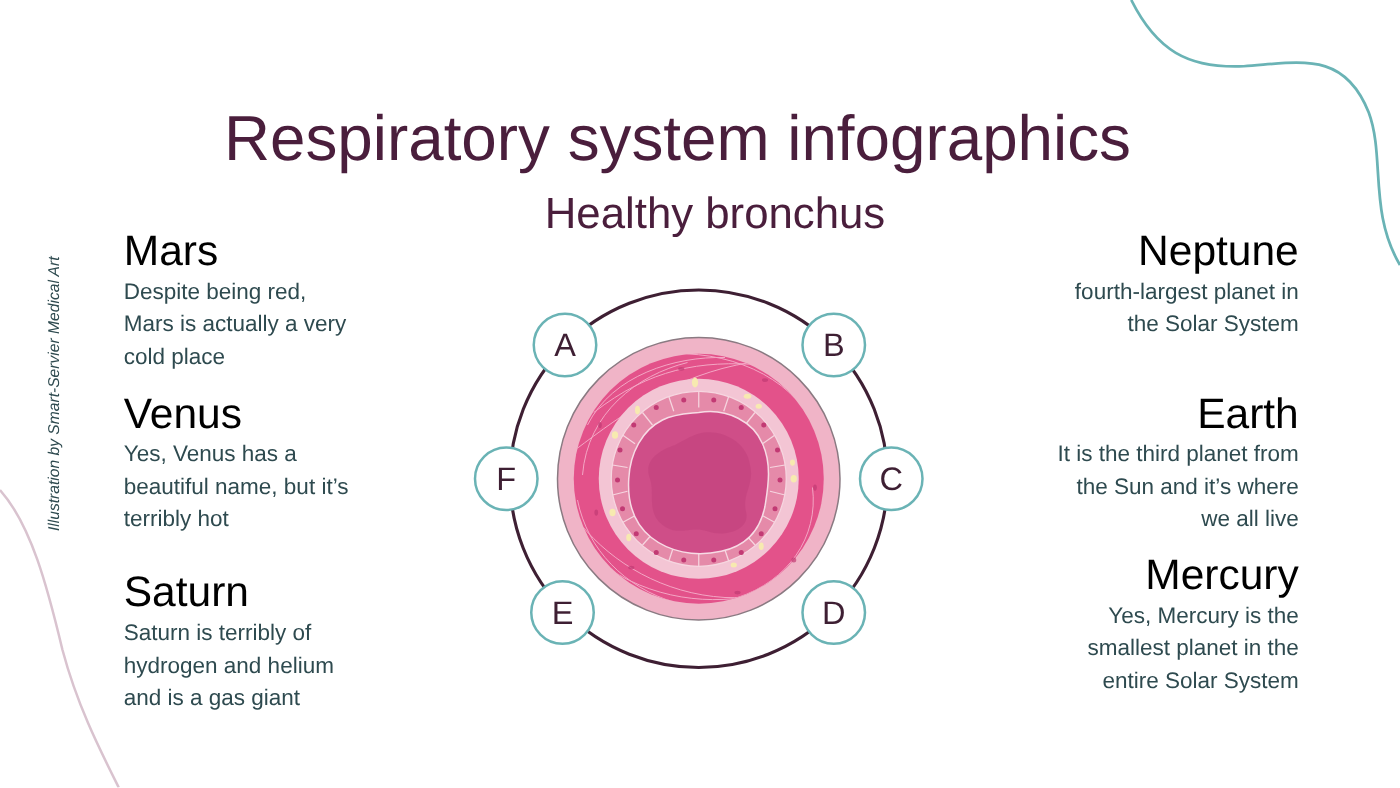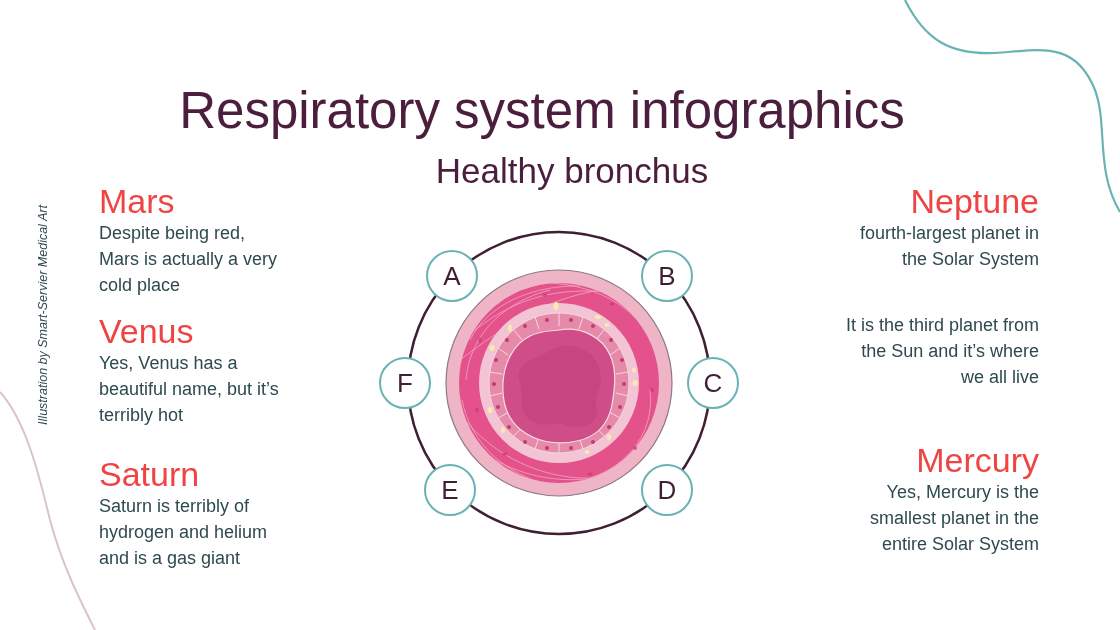--- a/index.html
+++ b/index.html
@@ -21,21 +21,21 @@
   .credit {
     position: absolute; left: 43px; top: 315px;
     transform: translate(-50%, -50%) rotate(-90deg);
     white-space: nowrap; font-style: italic; font-size: 12.5px; color: #2e4a4f;
   }
 
   .block { position: absolute; width: 240px; }
   .block.left { left: 99px; text-align: left; }
   .block.right { right: 81px; text-align: right; }
   .block h2 {
-    font-weight: normal; font-size: 34px; line-height: 38px; color: #ef4444;
+    font-weight: normal; font-size: 34px; line-height: 38px; color: #000000;
   }
   .block p {
     font-size: 18px; line-height: 26px; color: #2e4a4f;
   }
 
   .diagram { position: absolute; left: 0; top: 0; width: 1120px; height: 630px; }
 
   .label-circle {
     position: absolute; width: 52px; height: 52px; border-radius: 50%;
     background: #ffffff; border: 2.5px solid #6ab3b5;
@@ -74,20 +74,21 @@
   <p>hydrogen and helium</p>
   <p>and is a gas giant</p>
 </div>
 
 <div class="block right" style="top:182px;">
   <h2>Neptune</h2>
   <p>fourth-largest planet in</p>
   <p>the Solar System</p>
 </div>
 <div class="block right" style="top:312px; width:260px;">
+  <h2>Earth</h2>
   <p>It is the third planet from</p>
   <p>the Sun and it’s where</p>
   <p>we all live</p>
 </div>
 <div class="block right" style="top:441px;">
   <h2>Mercury</h2>
   <p>Yes, Mercury is the</p>
   <p>smallest planet in the</p>
   <p>entire Solar System</p>
 </div>

